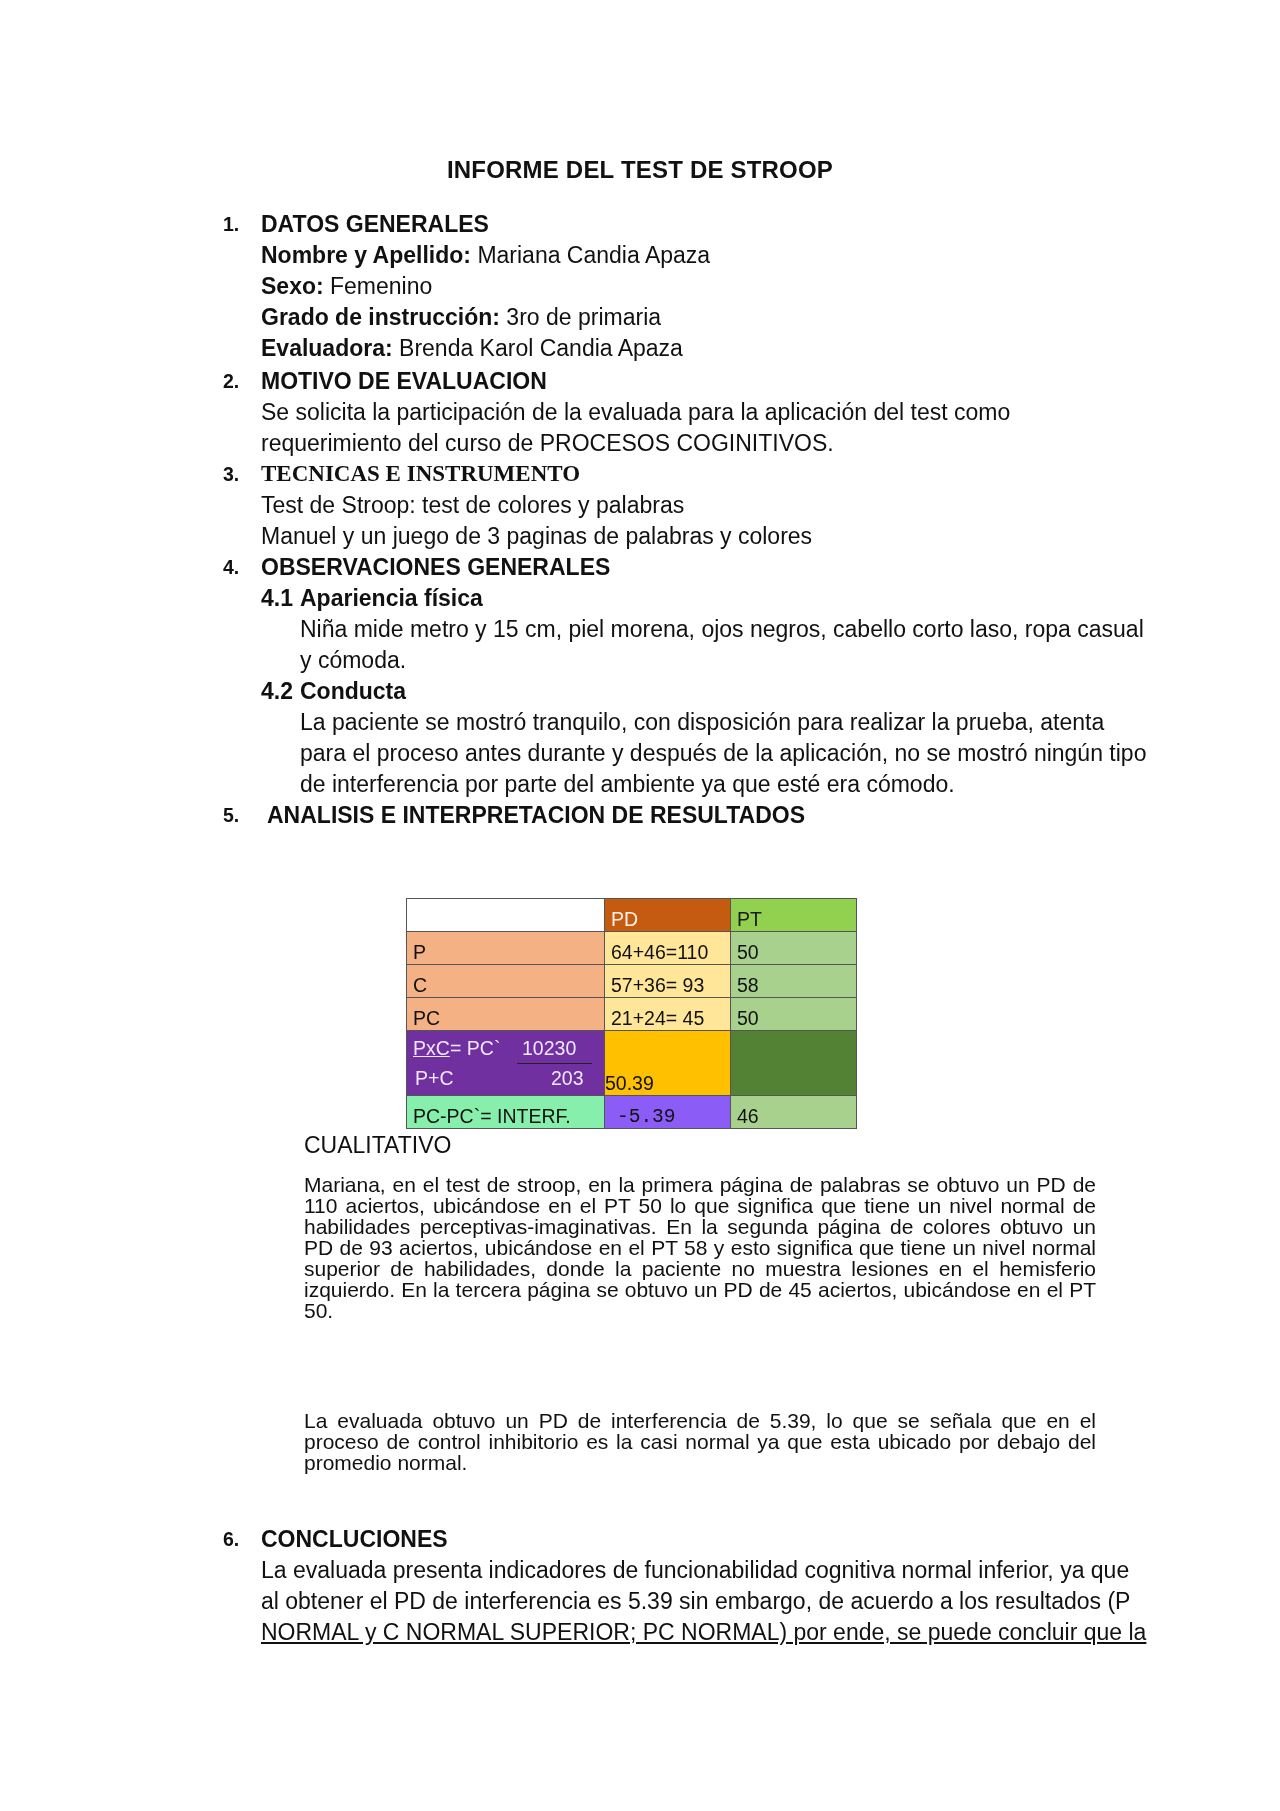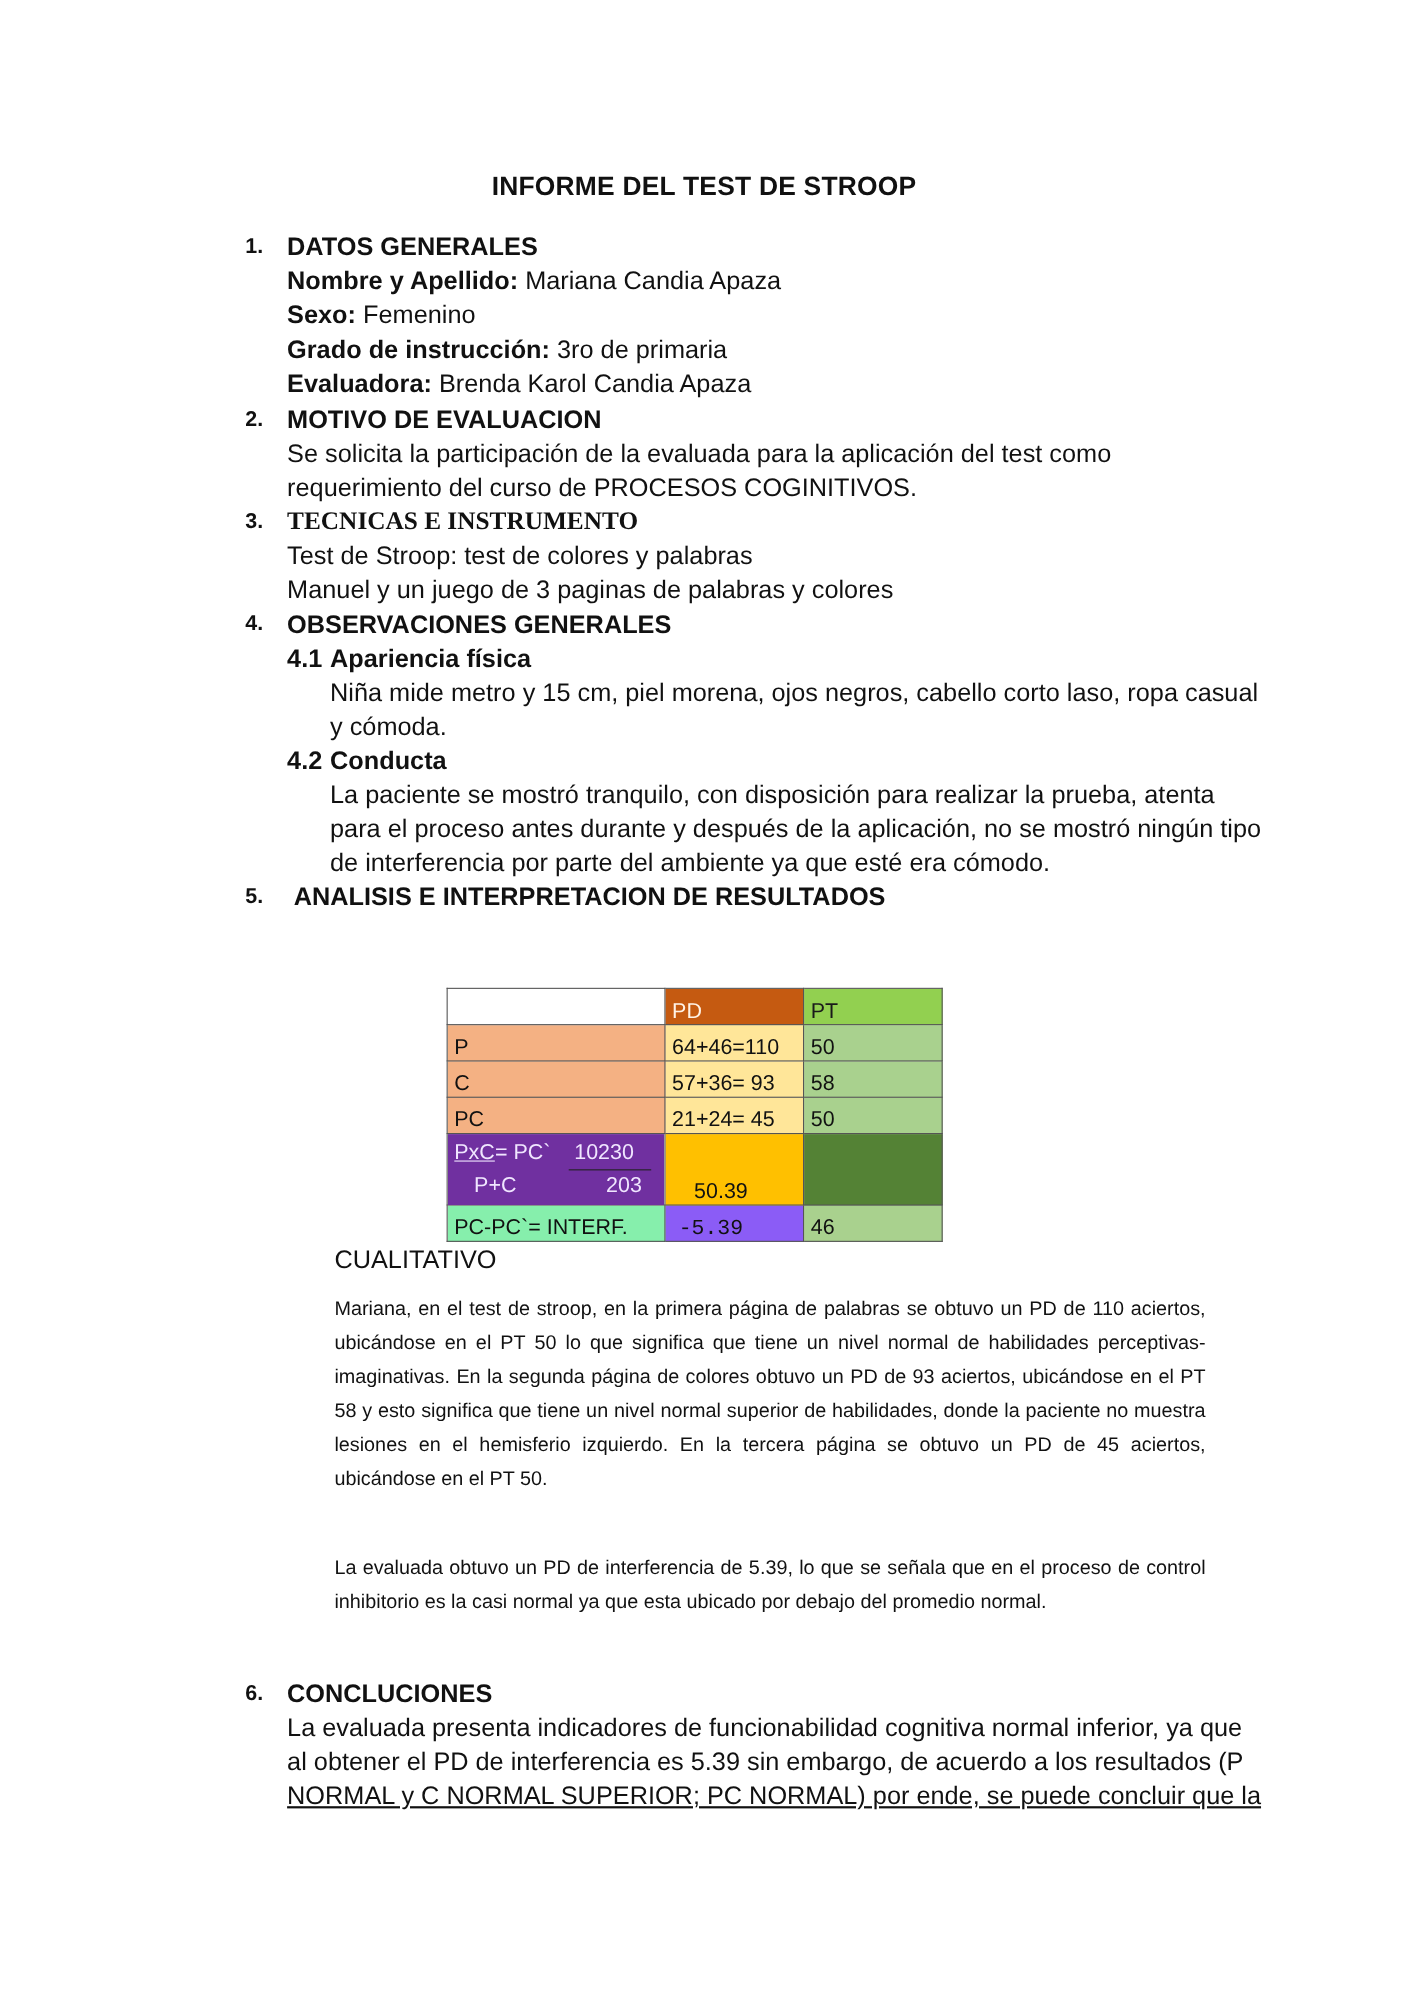--- a/index.html
+++ b/index.html
@@ -2,21 +2,21 @@
 <html><head>
 <meta charset="utf-8">
 <style>
   html, body { margin: 0; padding: 0; background: #ffffff; }
   body { width: 1280px; height: 1811px; position: relative; font-family: "Liberation Sans", sans-serif; color: #111; overflow: hidden; }
   .page { position: absolute; left: 0; top: 0; width: 1280px; height: 1811px; }
   .title { position: absolute; top: 156px; left: 0; width: 1280px; text-align: center; font-weight: bold; font-size: 24px; letter-spacing: 0.2px; }
   .line { position: absolute; font-size: 23px; line-height: 24px; white-space: nowrap; }
   .b { font-weight: bold; }
   .num { position: absolute; font-weight: bold; font-size: 19.5px; line-height: 24px; }
-  .para { position: absolute; font-size: 18px; line-height: 31px; text-align: justify; }
+  .para { position: absolute; font-size: 21px; line-height: 21px; text-align: justify; }
   table.res { position: absolute; left: 406px; top: 898px; border-collapse: collapse; font-size: 19.5px; }
   table.res td { border: 1.5px solid #555; padding: 0 6px; height: 32px; vertical-align: bottom; }
   .c0 { width: 185px; }
   .c1 { width: 113px; }
   .c2 { width: 113px; text-align: left; }
   .hdr-blank { background: #ffffff; }
   .hdr-pd { background: #c55a11; color: #fff2e6; }
   .hdr-pt { background: #92d050; color: #1a1a1a; text-align: left !important; }
   .row-lbl { background: #f4b183; }
   .row-pd { background: #ffe699; }
@@ -93,25 +93,25 @@
       <td class="row-pd">21+24= 45</td>
       <td class="c2 row-pt">50</td>
     </tr>
     <tr>
       <td class="purple">
         <div class="frac">
           <span class="u" style="left:6px; top:6px;">PxC</span>
           <span style="left:43px; top:6px;"> = PC`</span>
           <span style="left:115px; top:6px;">10230</span>
           <span style="left:110px; top:32px; width:75px; border-top:1.5px solid #222;"></span>
-          <span style="left:24px; top:36px;text-align:center;">P+C</span>
+          <span style="left:8px; top:36px;text-align:center;">P+C</span>
           <span style="left:144px; top:36px;">203</span>
         </div>
       </td>
-      <td class="orange" style="padding-left:26px;">50.39</td>
+      <td class="orange" style="padding-left:0;">50.39</td>
       <td class="c2 darkgreen"></td>
     </tr>
     <tr>
       <td class="lime">PC-PC`= INTERF.</td>
       <td class="yellow" style="padding-left:12px;">-5.39</td>
       <td class="c2 row-pt">46</td>
     </tr>
   </tbody>
     </table>
 

